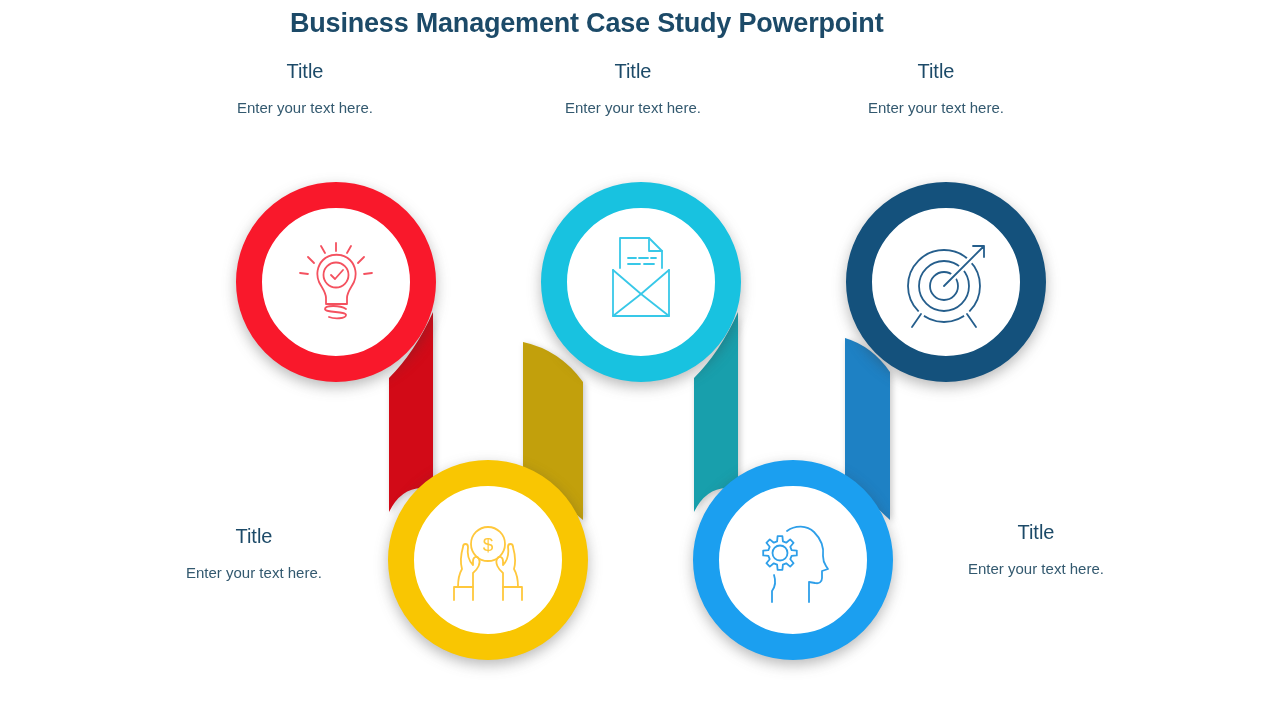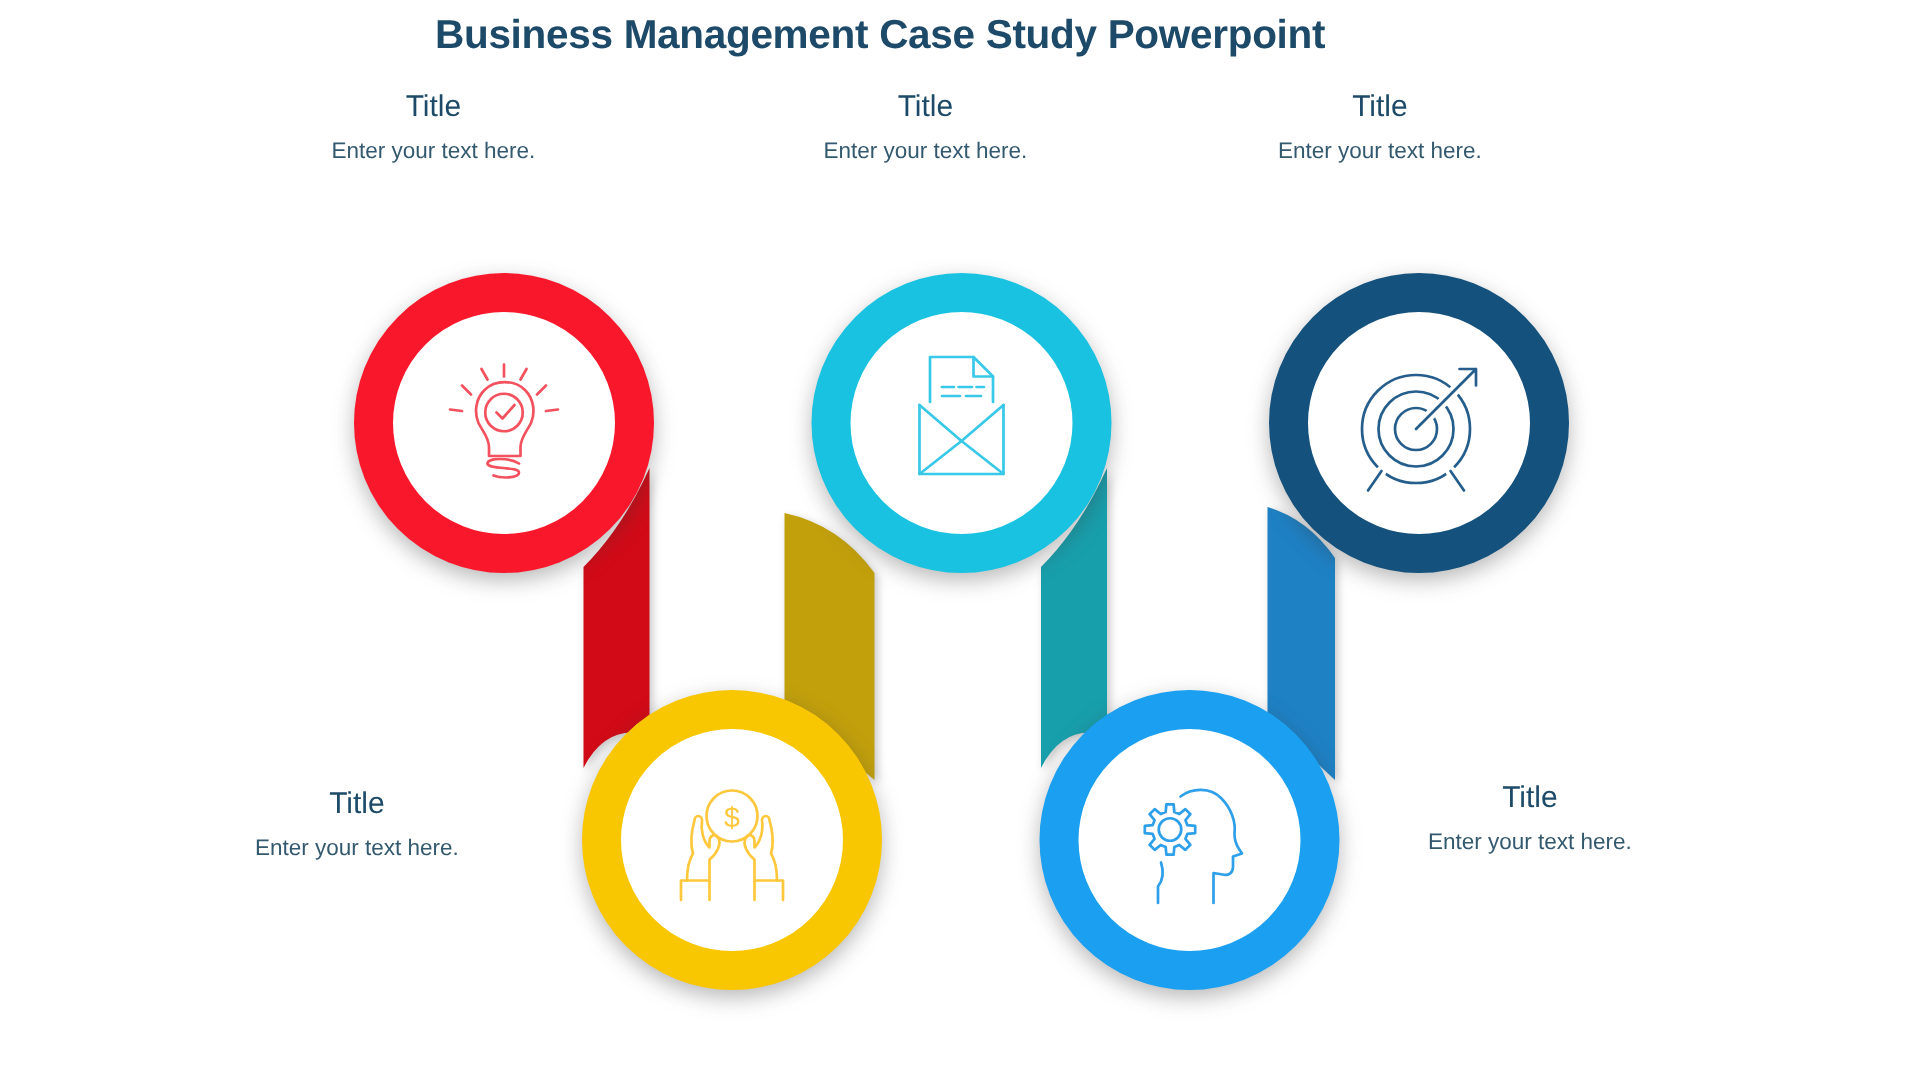--- a/index.html
+++ b/index.html
@@ -3,21 +3,21 @@
 <meta charset="utf-8">
 <style>
   html,body{margin:0;padding:0;}
   body{width:1280px;height:720px;overflow:hidden;background:var(--background,#fff);
        font-family:"Liberation Sans", sans-serif;}
   .slide{position:relative;width:1280px;height:536px;background:var(--background,#fff);}
   .main-title{position:absolute;left:290px;top:8px;margin:0;font-size:27px;font-weight:600;
               letter-spacing:-0.2px;color:var(--title-text,#1C4A68);}
   .ph{position:absolute;text-align:center;}
   .ph .ph-title{font-size:20px;font-weight:400;color:var(--title-text,#1C4A68);margin:0 0 9px 0;}
-  .ph .ph-text{font-size:15px;font-weight:400;color:var(--body-text,#33596F);margin:0;}
+  .ph .ph-text{font-size:15px;font-weight:400;color:var(--body-text,#33596F);margin:16px;}
   .ph.tl{left:221px;top:60px;}
   .ph.tc{left:549px;top:60px;}
   .ph.tr{left:852px;top:60px;}
   .ph.bl{left:170px;top:525px;}
   .ph.br{left:952px;top:521px;}
   svg.diagram{position:absolute;left:0;top:0;}
   .ribbon{filter:drop-shadow(2px 2px 3px rgba(0,0,0,.22));stroke:none;}
   .ring{filter:drop-shadow(0px 5px 7px rgba(55,55,55,.35));}
   .icon{fill:none;stroke-width:1.8;stroke-linecap:round;stroke-linejoin:round;}
 </style>

